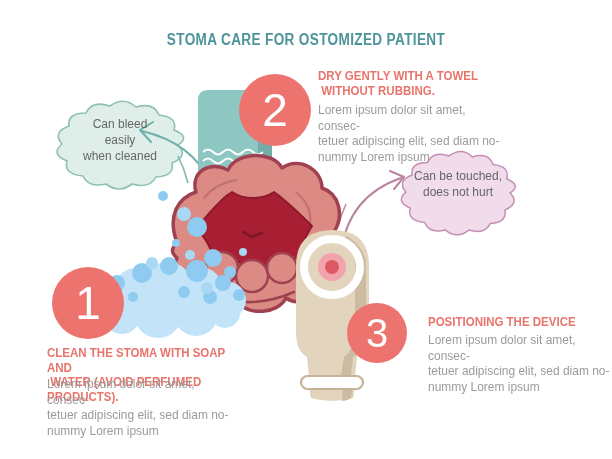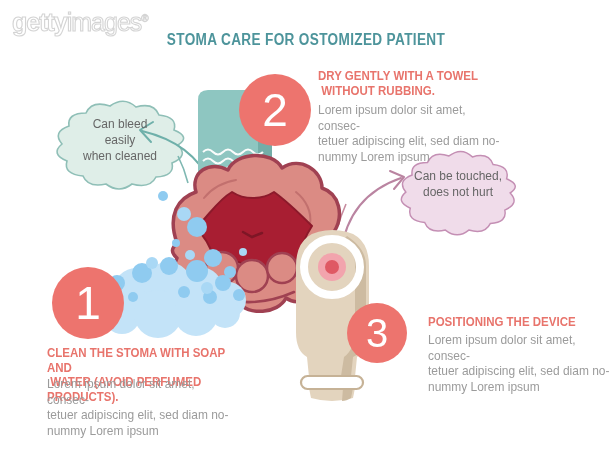--- a/index.html
+++ b/index.html
@@ -149,21 +149,20 @@
       <path d="M 309 388 L 355 388 L 353 398 Q 332 404 311 398 Z" fill="#E3D4BE"></path>
       <path d="M 347 236 C 359 244 366 253 366 266 L 366 331 C 366 347 361 353 353 357 L 351 376 L 341 376 L 344 357 C 351 352 355 343 355 331 L 355 266 C 355 253 352 244 345 238 Z" fill="#CDBBA1"></path>
       <path d="M 343 388 L 353 388 L 351 398 C 348 400 345 401 342 401 Z" fill="#CDBBA1"></path>
       <circle cx="332" cy="267" r="28" fill="none" stroke="#ffffff" stroke-width="8"></circle>
       <circle cx="332" cy="267" r="14" fill="#F2A4AD"></circle>
       <circle cx="332" cy="267" r="7" fill="#DF5964"></circle>
       <rect x="301" y="376" width="62" height="13" rx="6.5" fill="#ffffff" stroke="#C6B296" stroke-width="2.2"></rect>
     </g>
   </svg>
 
-  <p class="abs watermark"><span class="wm-bold">getty</span><span class="wm-reg">images</span><span class="wm-sup">®</span></p>
 
   <h1 class="abs title">STOMA CARE FOR OSTOMIZED PATIENT</h1>
 
   <div id="circle-1" class="abs num-circle">
     <span>1</span>
   </div>
   <div id="circle-2" class="abs num-circle">
     <span>2</span>
   </div>
   <div id="circle-3" class="abs num-circle">

